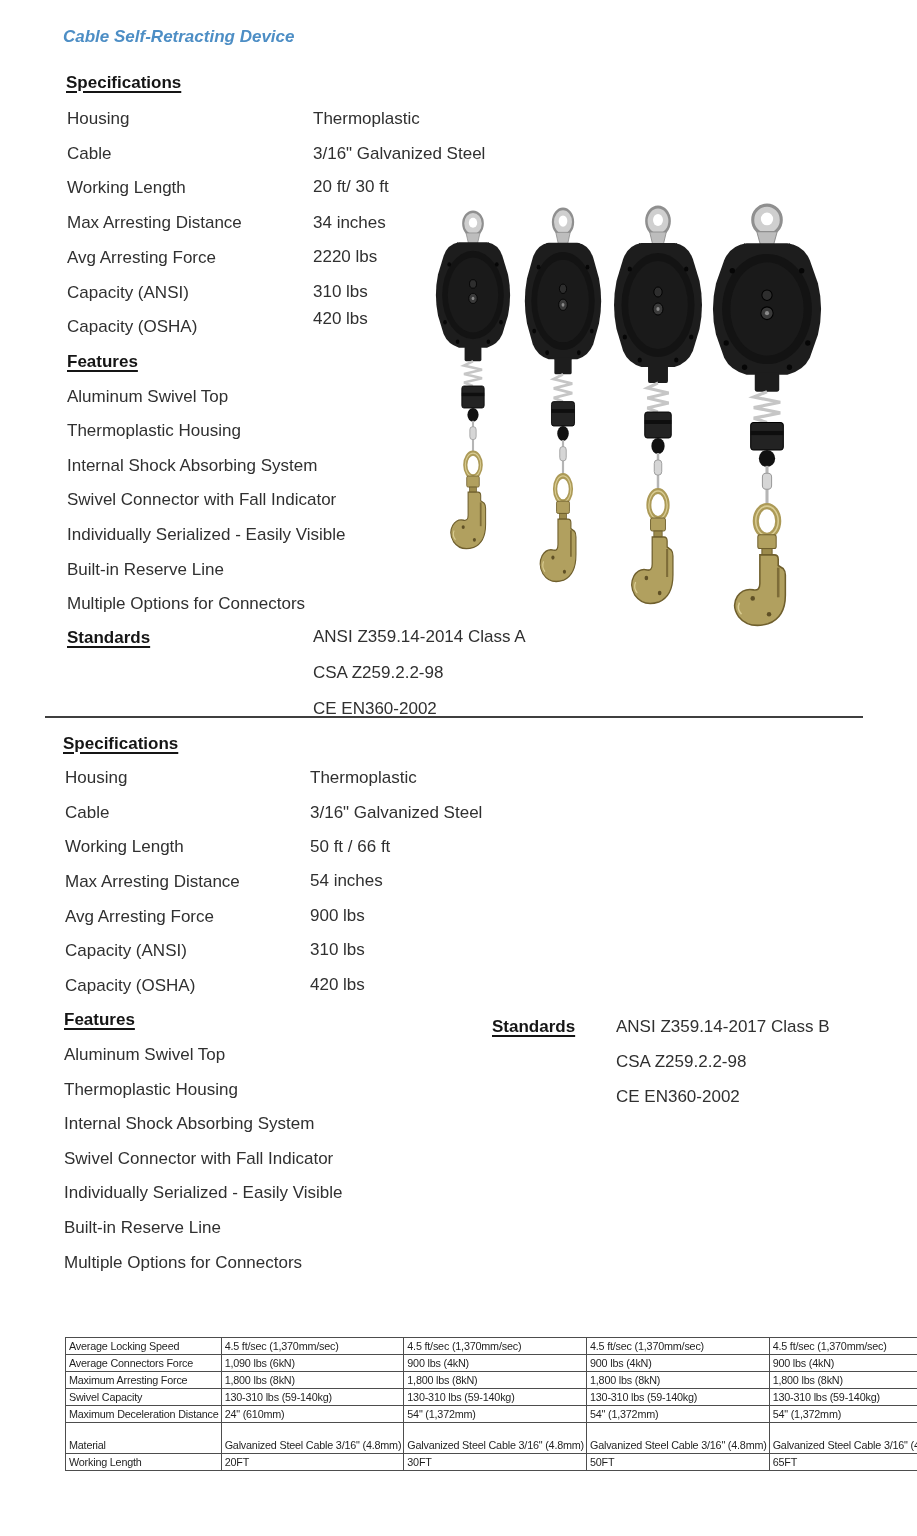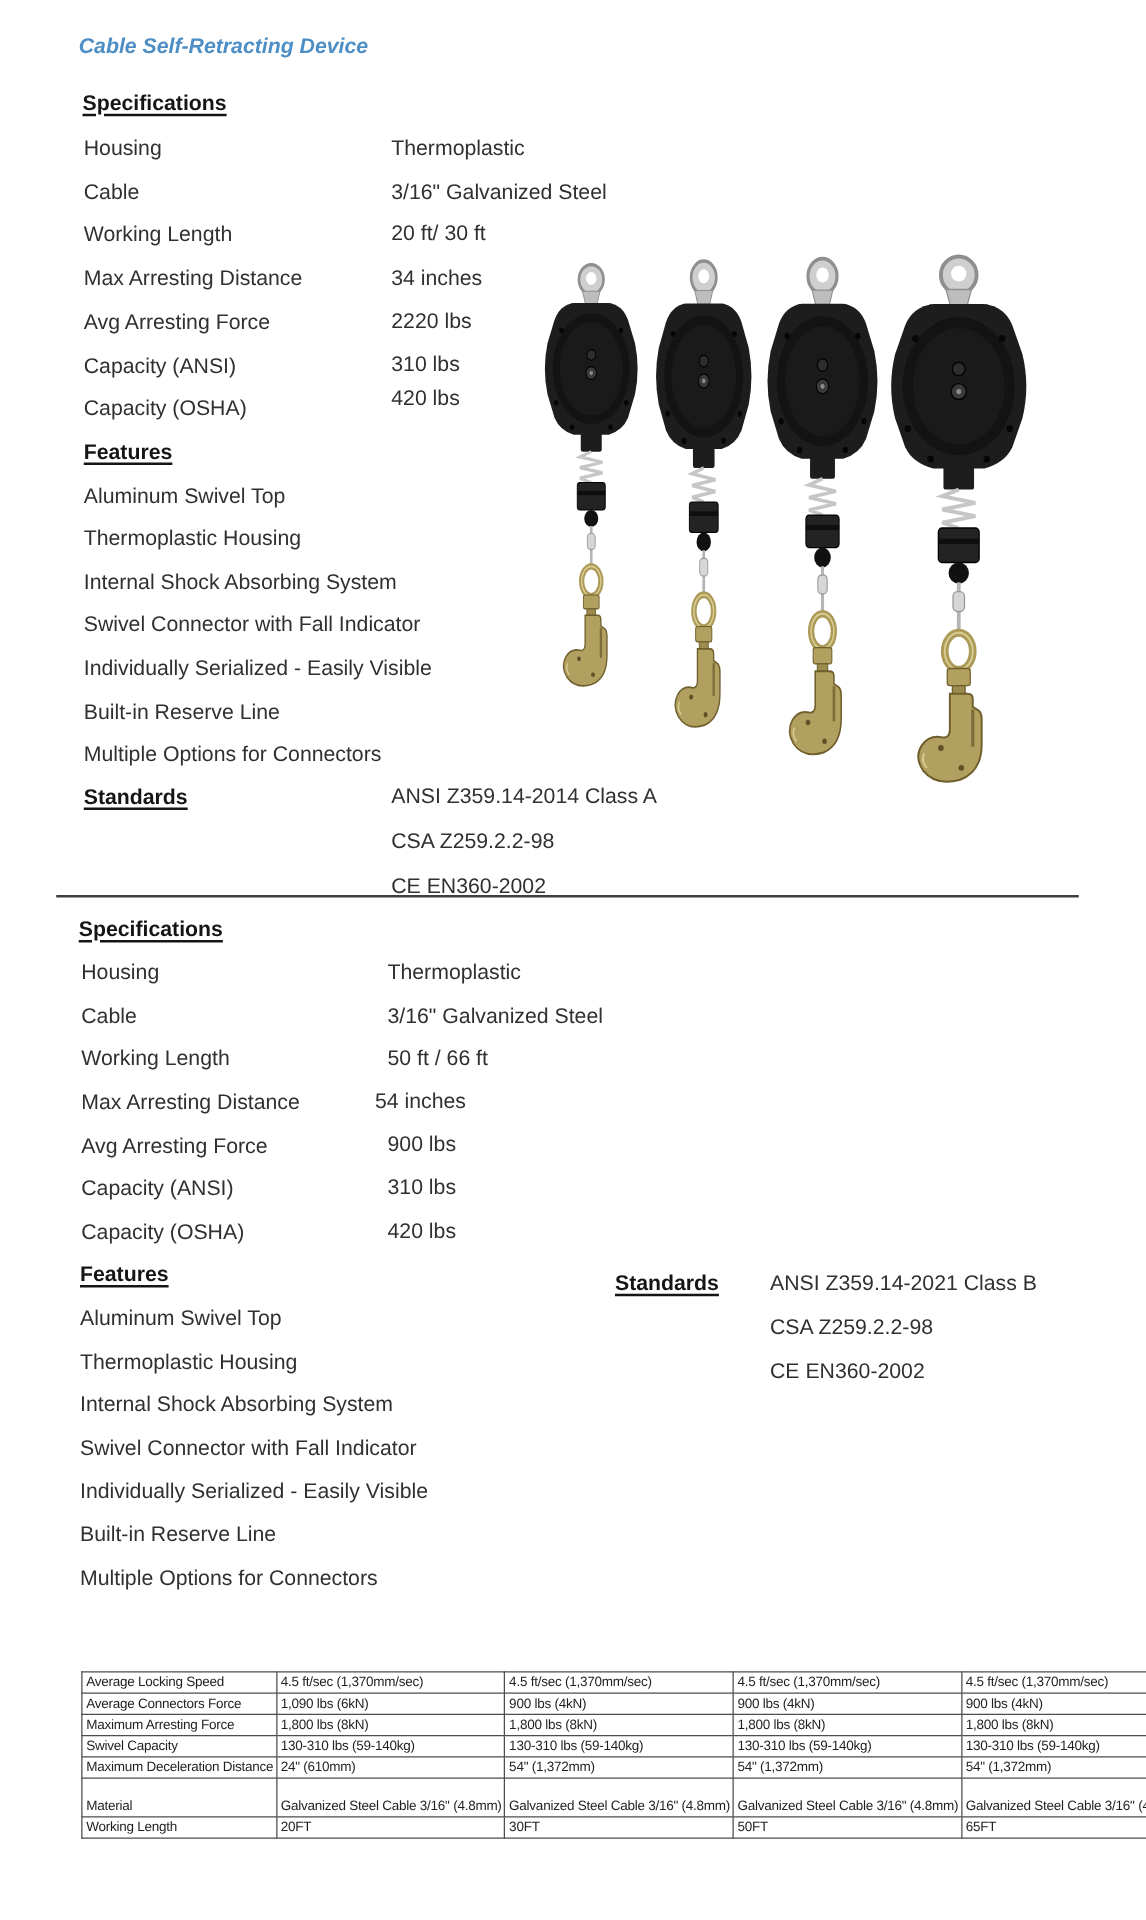--- a/index.html
+++ b/index.html
@@ -117,39 +117,39 @@
 
   <div class="t heading" style="left:63px; top:733px">Specifications</div>
 
   <div class="t" style="left:65px; top:767px">Housing</div>
   <div class="t" style="left:310px; top:767px">Thermoplastic</div>
   <div class="t" style="left:65px; top:802px">Cable</div>
   <div class="t" style="left:310px; top:802px">3/16" Galvanized Steel</div>
   <div class="t" style="left:65px; top:836px">Working Length</div>
   <div class="t" style="left:310px; top:836px">50 ft / 66 ft</div>
   <div class="t" style="left:65px; top:871px">Max Arresting Distance</div>
-  <div class="t" style="left:300px; top:870px">54 inches</div>
+  <div class="t" style="left:310px; top:870px">54 inches</div>
   <div class="t" style="left:65px; top:906px">Avg Arresting Force</div>
   <div class="t" style="left:310px; top:905px">900 lbs</div>
   <div class="t" style="left:65px; top:940px">Capacity (ANSI)</div>
   <div class="t" style="left:310px; top:939px">310 lbs</div>
   <div class="t" style="left:65px; top:975px">Capacity (OSHA)</div>
   <div class="t" style="left:310px; top:974px">420 lbs</div>
 
   <div class="t heading" style="left:64px; top:1009px">Features</div>
   <div class="t" style="left:64px; top:1044px">Aluminum Swivel Top</div>
   <div class="t" style="left:64px; top:1079px">Thermoplastic Housing</div>
   <div class="t" style="left:64px; top:1113px">Internal Shock Absorbing System</div>
   <div class="t" style="left:64px; top:1148px">Swivel Connector with Fall Indicator</div>
   <div class="t" style="left:64px; top:1182px">Individually Serialized - Easily Visible</div>
   <div class="t" style="left:64px; top:1217px">Built-in Reserve Line</div>
   <div class="t" style="left:64px; top:1252px">Multiple Options for Connectors</div>
 
   <div class="t heading" style="left:492px; top:1016px">Standards</div>
-  <div class="t" style="left:616px; top:1016px">ANSI Z359.14-2021 Class B</div>
+  <div class="t" style="left:616px; top:1016px">ANSI Z359.14-2017 Class B</div>
   <div class="t" style="left:616px; top:1051px">CSA Z259.2.2-98</div>
   <div class="t" style="left:616px; top:1086px">CE EN360-2002</div>
 
   <table class="spec">
     <colgroup>
       <col style="width:172px">
         <col style="width:130px">
         <col style="width:130px">
         <col style="width:130px">
         <col style="width:130px">

